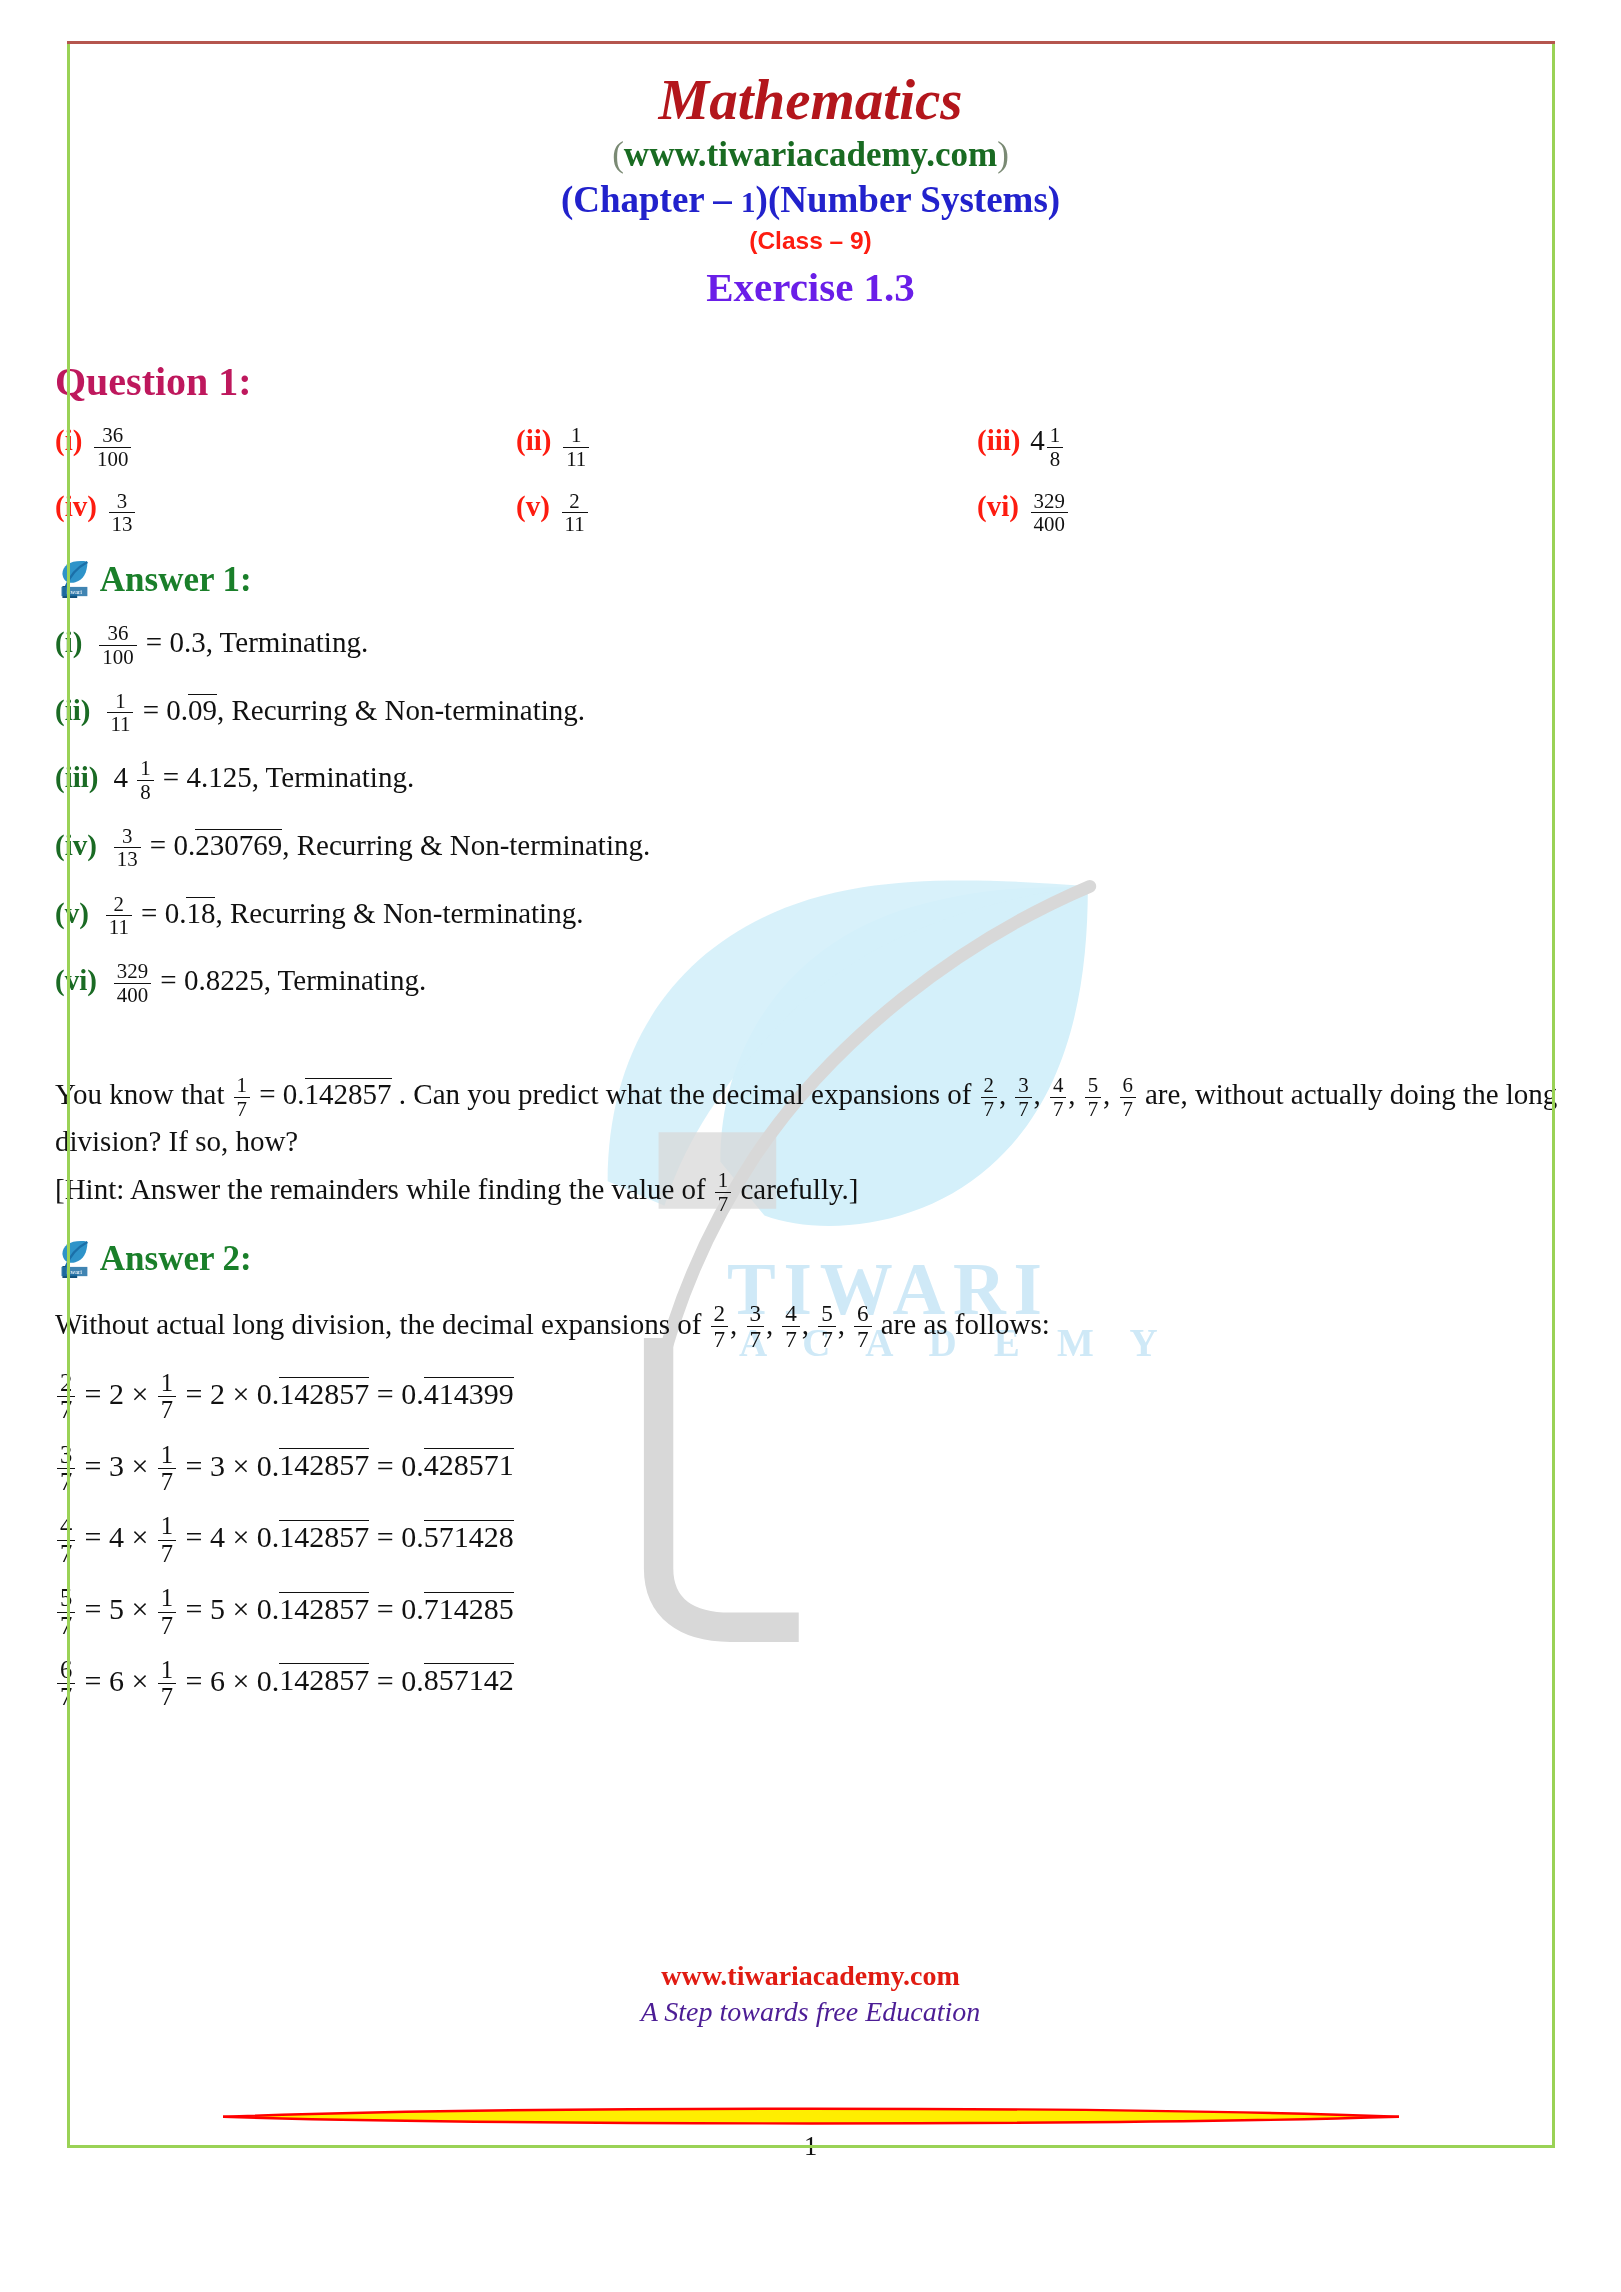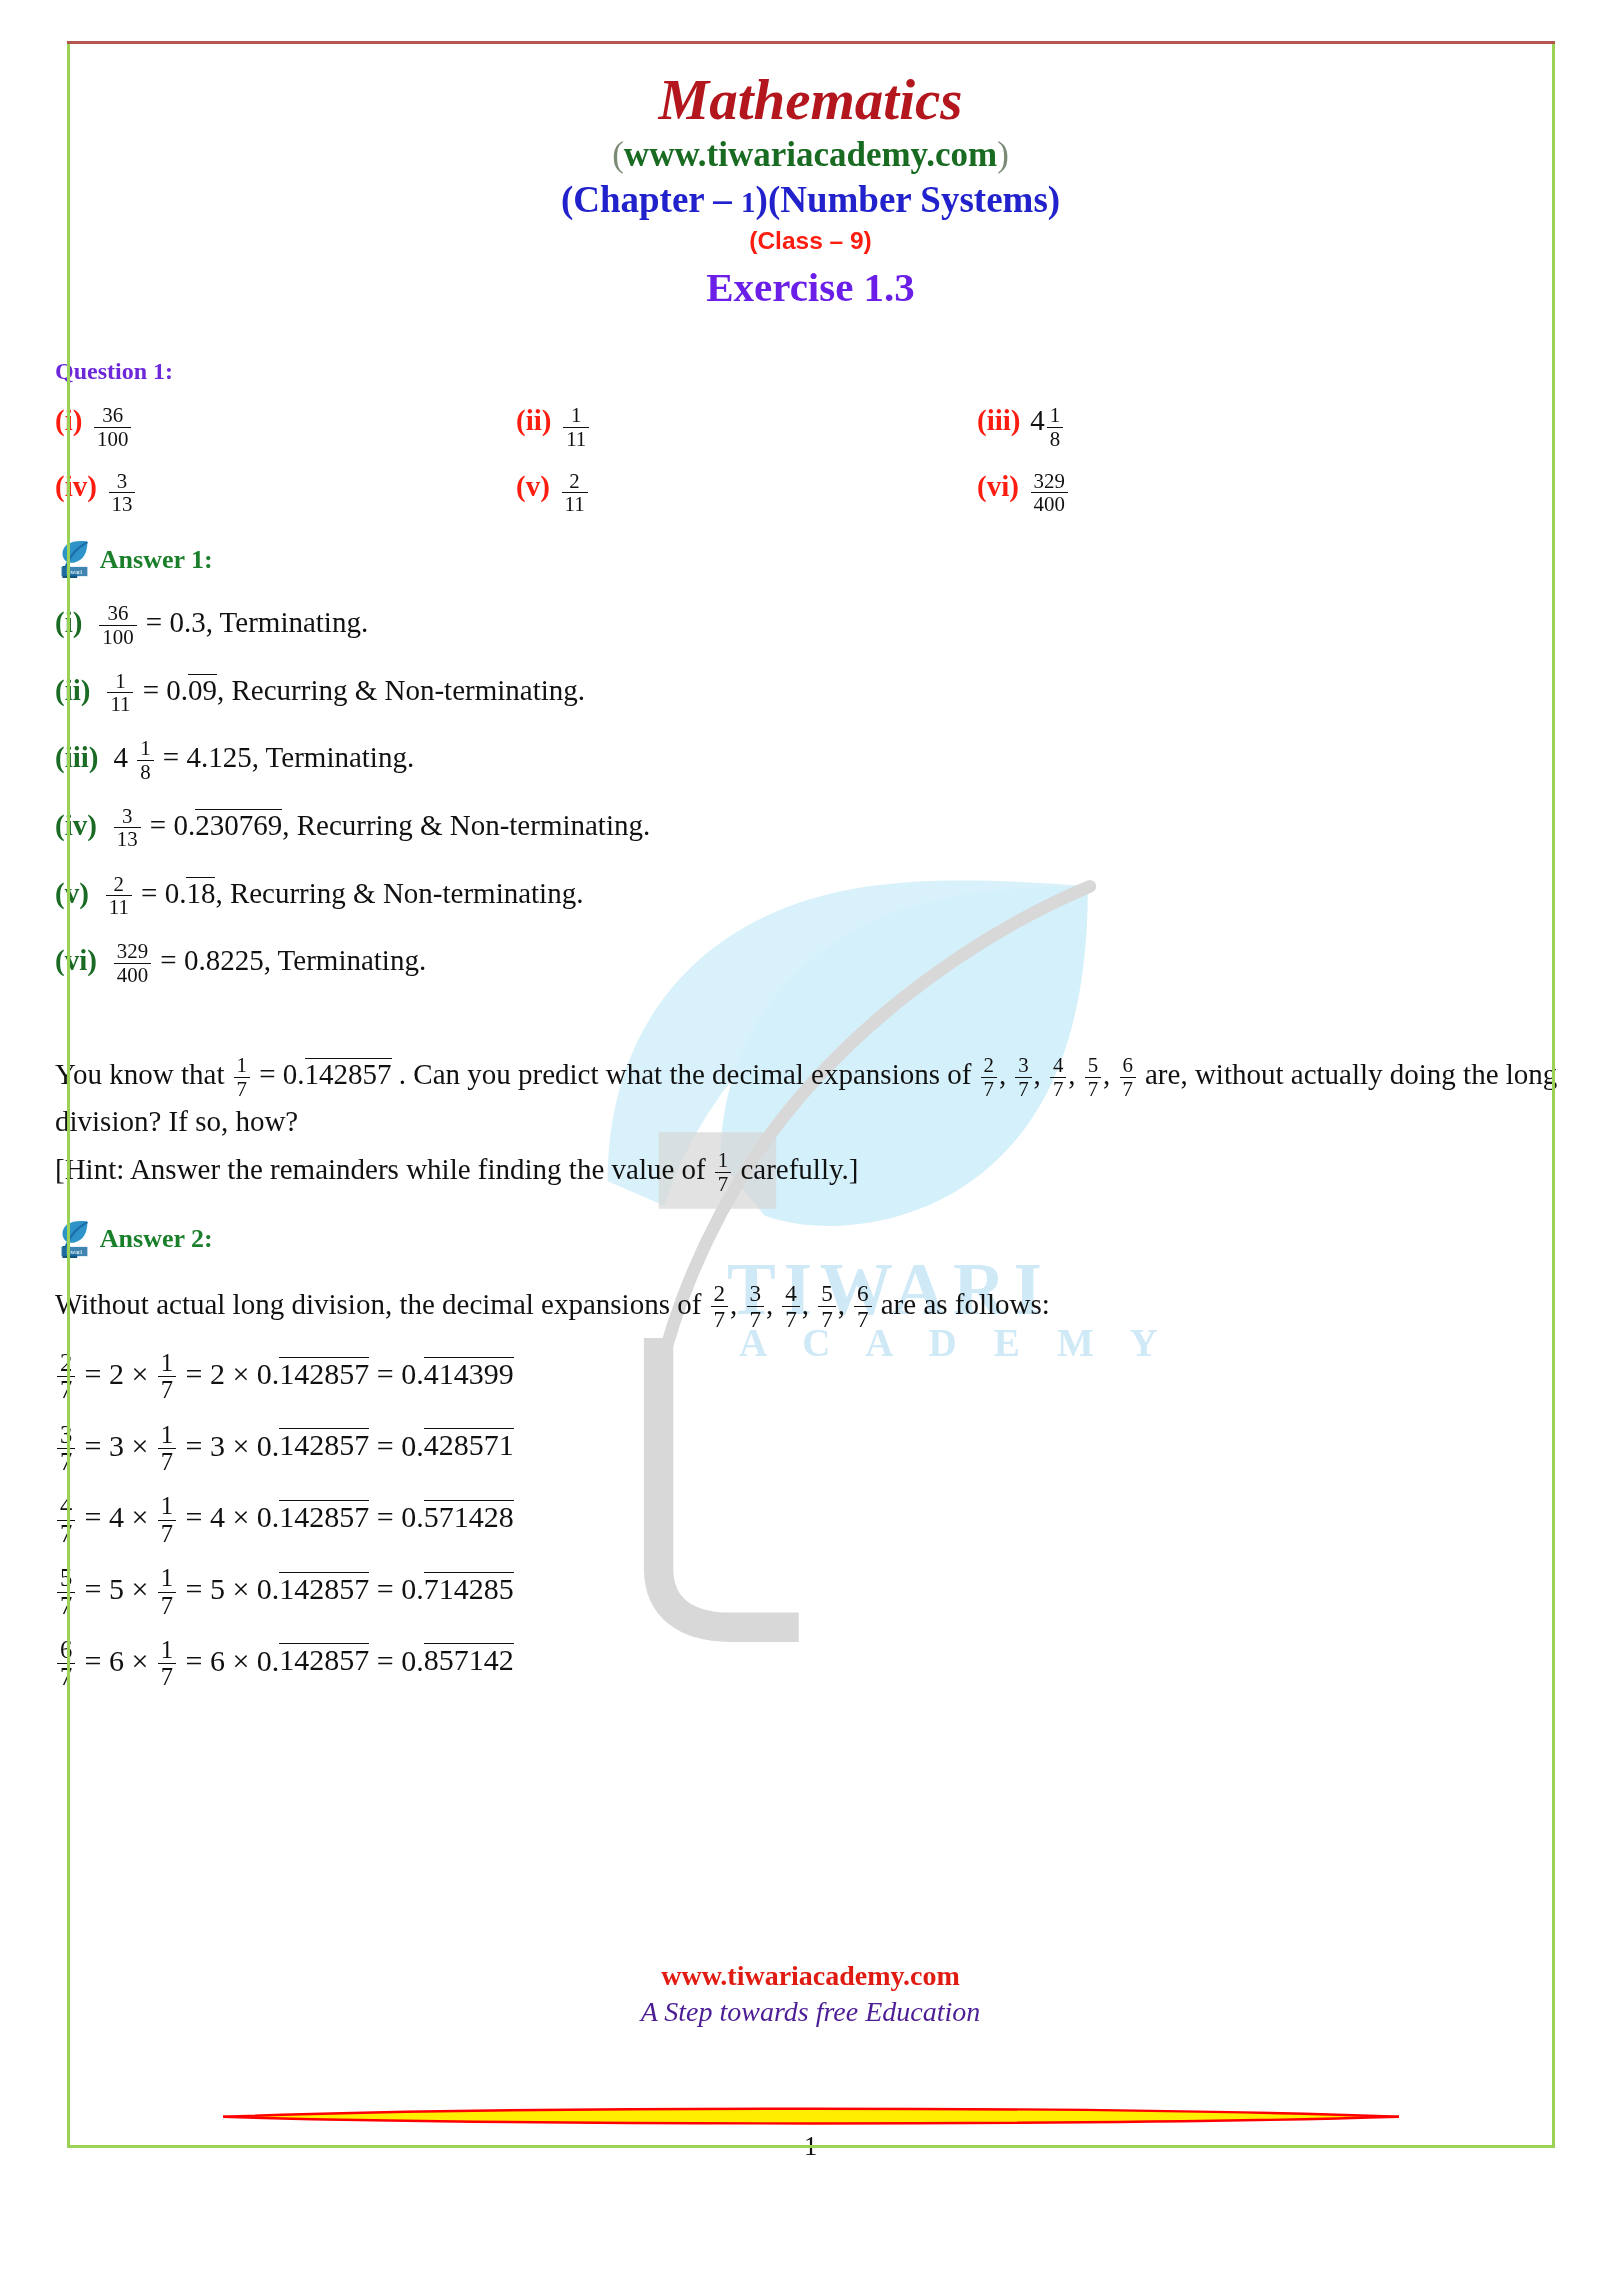--- a/index.html
+++ b/index.html
@@ -103,22 +103,22 @@
     font-family: "Liberation Serif", serif;
     font-weight: bold;
     font-size: 41px;
     color: #6a1ee8;
     margin-top: 7.8px;
   }
 
   .q-head {
     font-family: "Liberation Serif", serif;
     font-weight: bold;
-    font-size: 24px;
-    color: #6d28d9;
+    font-size: 40px;
+    color: #be185d;
     margin-top: 47px;
   }
   .q-text {
     font-family: "Liberation Serif", serif;
     font-size: 29px;
     color: #111;
     margin-top: 5.9px;
     line-height: 1.45;
   }
 
@@ -156,21 +156,21 @@
   .opt-3 { width: 392px; }
 
   .ans-head {
     display: flex;
     align-items: center;
     margin-top: 23.5px;
   }
   .ans-head .txt {
     font-family: "Liberation Serif", serif;
     font-weight: bold;
-    font-size: 26px;
+    font-size: 35px;
     color: #1a7f2a;
     margin-left: 7.8px;
   }
   .leaf-icon { width: 37px; height: 41px; display:block; }
 
   .ans-line {
     font-family: "Liberation Serif", serif;
     font-size: 29px;
     color: #111;
     margin-top: 21.6px;

